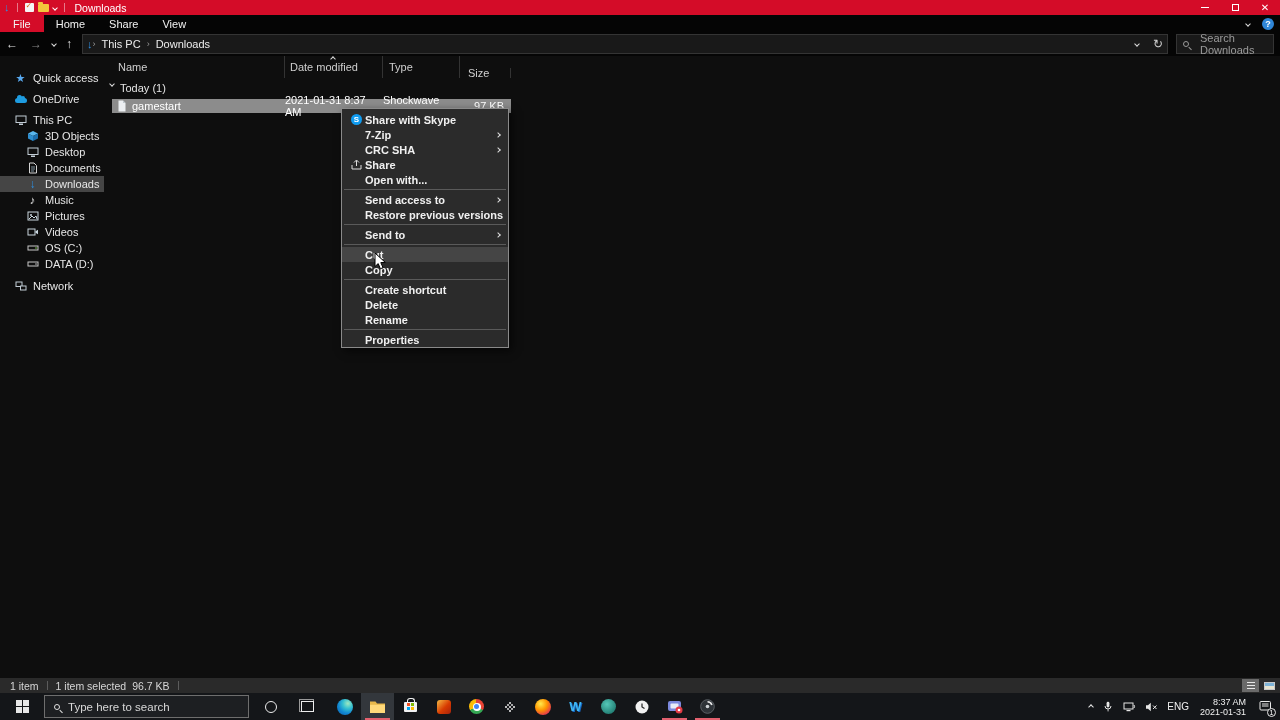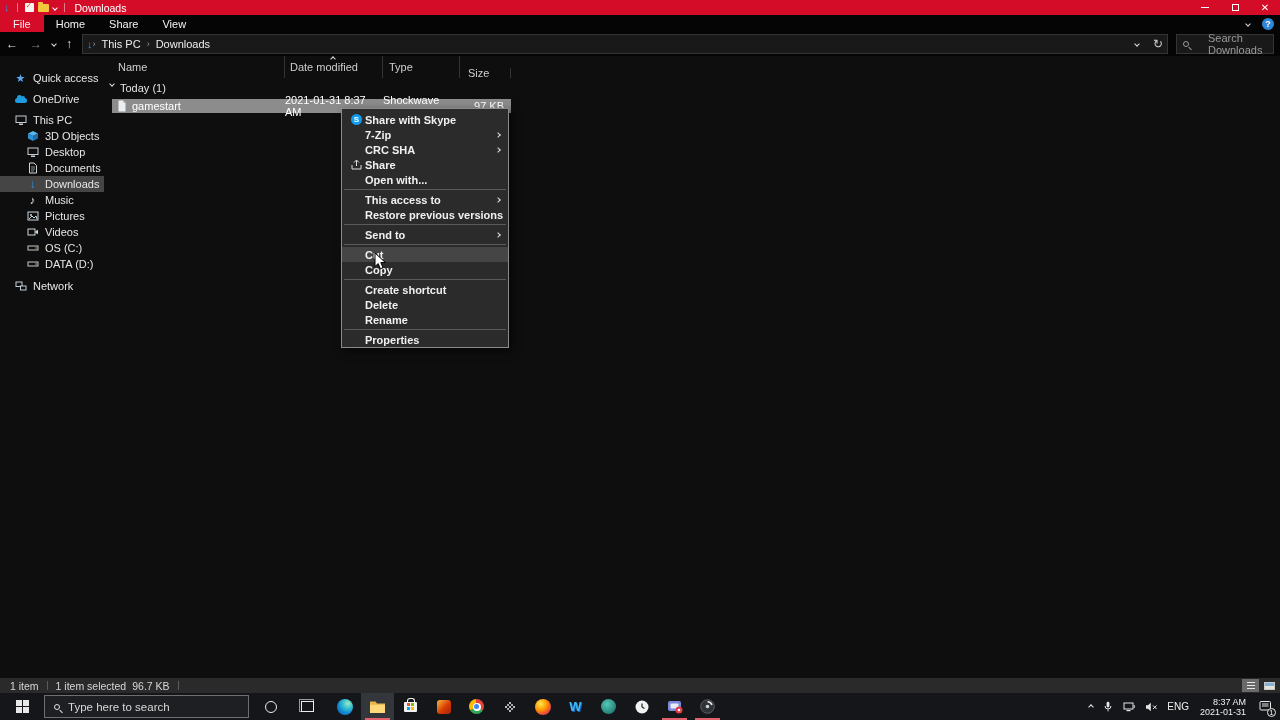--- a/index.html
+++ b/index.html
@@ -36,21 +36,21 @@
 
   
   .addressrow { position:absolute; top:32px; left:0; width:1280px; height:24px; background:#050505; display:flex; align-items:center; }
   .nav-ic { font-size:12px; color:#e0e0e0; margin:0 6px; line-height:12px; }
   .nav-ic.dim { color:#8a8a8a; }
   .addr-field { height:20px; background:#191919; border:1px solid #343434; display:flex; align-items:center; flex:1; margin-left:4px; padding:0 4px; position:relative; }
   .addr-field .crumb { color:#ececec; padding:0 6px; font-size:11px; }
   .crumb-sep { color:#9a9a9a; font-size:9px; }
   .addr-right { position:absolute; right:4px; display:flex; align-items:center; gap:14px; }
   .refresh-ic { color:#cfcfcf; font-size:12px; }
-  .search-field { width:98px; height:20px; background:#191919; border:1px solid #343434; margin:0 6px 0 8px; display:flex; align-items:center; gap:19px; padding:0 6px; color:#9a9a9a; }
+  .search-field { width:98px; height:20px; background:#191919; border:1px solid #343434; margin:0 6px 0 8px; display:flex; align-items:center; gap:11px; padding:0 6px; color:#9a9a9a; }
   .mag { width:6px; height:6px; border:1.3px solid #9a9a9a; border-radius:50%; position:relative; flex:0 0 auto; }
   .mag:after { content:""; position:absolute; width:4px; height:1.3px; background:#9a9a9a; transform:rotate(45deg); left:4px; top:6px; }
 
   
   .main { position:absolute; top:56px; left:0; width:1280px; height:622px; background:#0e0e0e; }
   .sidebar { position:absolute; top:0; left:0; width:104px; height:100%; padding-top:14px; }
   .side-item { height:16px; display:flex; align-items:center; gap:6px; padding-left:14px; color:#e6e6e6; }
   .side-item.ind1 { padding-left:26px; }
   .side-item.sel { background:#454545; }
   .side-item.gap { margin-top:5px; }
@@ -365,21 +365,21 @@
           <path d="M5.5 7 V1.5 M3 3.5 L5.5 1 L8 3.5" fill="none" stroke="#e0e0e0"></path>
         </svg>
     </span>
     <span class="clabel">Share</span>
   </div>
   <div class="ci noicon bold">
     <span class="clabel">Open with...</span>
   </div>
   <div class="csep"></div>
   <div class="ci noicon">
-    <span class="clabel">This access to</span>
+    <span class="clabel">Send access to</span>
     <span class="chev right sub"></span>
   </div>
   <div class="ci noicon">
     <span class="clabel">Restore previous versions</span>
   </div>
   <div class="csep"></div>
   <div class="ci noicon">
     <span class="clabel">Send to</span>
     <span class="chev right sub"></span>
   </div>

